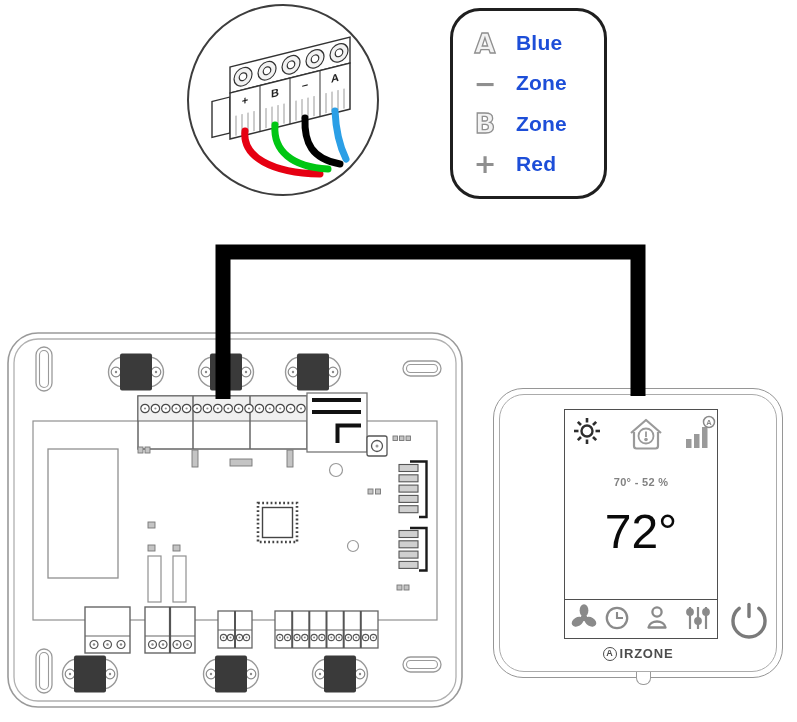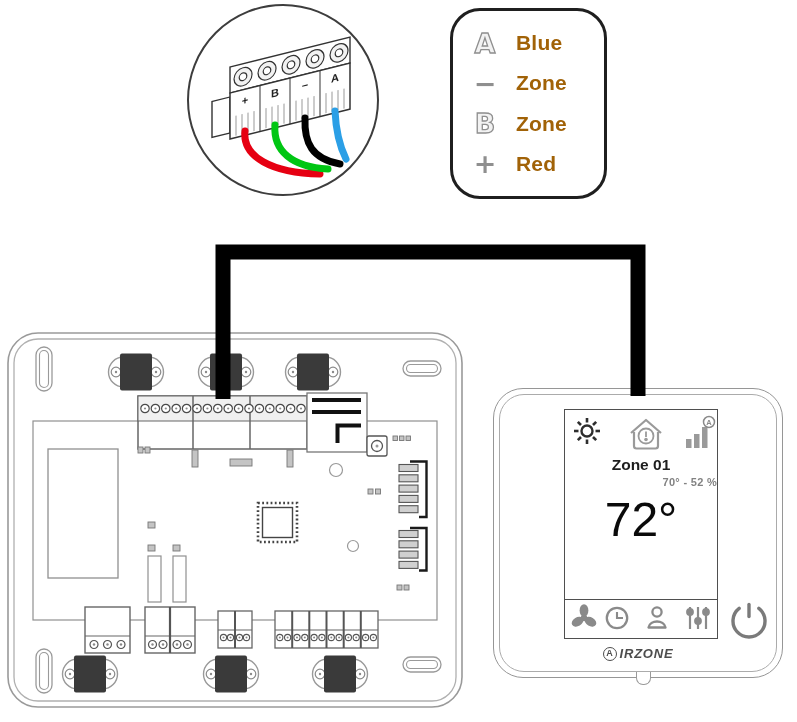--- a/index.html
+++ b/index.html
@@ -9,43 +9,43 @@
   
   .legend{position:absolute;left:450px;top:8px;width:157px;height:191px;
           border:3px solid #1f1f1f;border-radius:30px;box-sizing:border-box;
           display:flex;flex-direction:column;justify-content:space-around;
           padding:12px 6px 12px 16px;background:#fff;}
   .legend-row{display:flex;align-items:center;gap:15px;height:34px;}
   .sym{width:32px;text-align:center;font-weight:700;line-height:1;
        font-family:"DejaVu Sans",sans-serif;}
   .sym.outline{font-size:27px;color:#f2f2f2;-webkit-text-stroke:1.3px #8f8f8f;}
   .sym.solid{font-size:27px;color:#8f8f8f;}
-  .lbl{font-size:21px;color:#a16207;font-weight:700;letter-spacing:.2px;}
+  .lbl{font-size:21px;color:#1d4ed8;font-weight:700;letter-spacing:.2px;}
   
   .thermostat{position:absolute;left:493px;top:388px;width:290px;height:290px;
               border:1.6px solid #969696;border-radius:30px;box-sizing:border-box;background:#fff;}
   .thermo-inner{position:absolute;left:5px;top:5px;right:5px;bottom:5px;
                 border:1.4px solid #ababab;border-radius:25px;}
   .screen{position:absolute;left:70px;top:20px;width:154px;height:230px;
           border:1.5px solid #4f4f4f;box-sizing:border-box;background:#fff;}
   .zone{position:absolute;top:46px;width:100%;text-align:center;
         font-size:15.5px;font-weight:700;color:#1d1d1d;}
-  .sub{position:absolute;top:66px;width:100%;text-align:right;
+  .sub{position:absolute;top:66px;width:100%;text-align:center;
        font-size:11px;font-weight:700;color:#828282;letter-spacing:.3px;}
-  .temp{position:absolute;top:86px;width:100%;text-align:center;
+  .temp{position:absolute;top:98px;width:100%;text-align:center;
         font-size:48px;font-weight:500;color:#0a0a0a;line-height:1;}
   .iconbar{position:absolute;left:0;bottom:0;width:100%;height:39px;
            border-top:1.5px solid #4f4f4f;box-sizing:border-box;}
   .iconbar svg{left:0;top:0;}
   .topicons{left:0;top:0;}
   .brand{position:absolute;top:257px;width:100%;display:flex;justify-content:center;
          align-items:center;gap:3px;color:#4d4d4d;}
   .brand-a{width:14px;height:14px;border:1.6px solid #4d4d4d;border-radius:50%;
            box-sizing:border-box;font-size:9px;font-weight:700;line-height:11px;text-align:center;}
-  .brand-rest{font-size:13px;font-weight:700;letter-spacing:.8px;font-style:italic;}
+  .brand-rest{font-size:13px;font-weight:700;letter-spacing:.8px;}
   .notch{position:absolute;left:142px;top:283px;width:15px;height:13px;background:#fff;
          border:1.4px solid #9a9a9a;border-top:none;border-radius:0 0 7px 7px;box-sizing:border-box;}
 </style>
 </head>
 <body>
 
 <div id="canvas">
 
   <svg style="left:184px;top:1px" width="198" height="198" viewBox="0 0 198 198">
     <circle cx="99" cy="99" r="95" fill="#fff" stroke="#3d3d3d" stroke-width="2"></circle>
@@ -328,21 +328,20 @@
           <circle cx="81" cy="29.5" r="1.8" fill="#9a9a9a" stroke="none"></circle>
         </g>
         <g>
           <rect x="121" y="29" width="5.5" height="9" fill="#9a9a9a"></rect>
           <rect x="129" y="24" width="5.5" height="14" fill="#9a9a9a"></rect>
           <rect x="137" y="17" width="5.5" height="21" fill="#9a9a9a"></rect>
           <circle cx="144" cy="12" r="5.5" fill="#fff" stroke="#8a8a8a" stroke-width="1.5"></circle>
           <text x="144" y="15" text-anchor="middle" font-size="7.5" font-weight="bold" fill="#8a8a8a" font-family="Liberation Sans,sans-serif">A</text>
         </g>
       </svg>
-      <div class="zone">Zone 01</div>
       <div class="sub">70° - 52 %</div>
       <div class="temp">72°</div>
       <div class="iconbar">
         <svg width="151" height="37" viewBox="0 0 151 37">
           <g transform="translate(19,18)" fill="#8a8a8a">
             <circle r="3.2"></circle>
             <ellipse cx="0" cy="-7.5" rx="4.4" ry="6.2"></ellipse>
             <ellipse cx="0" cy="-7.5" rx="4.4" ry="6.2" transform="rotate(120)"></ellipse>
             <ellipse cx="0" cy="-7.5" rx="4.4" ry="6.2" transform="rotate(240)"></ellipse>
           </g>

